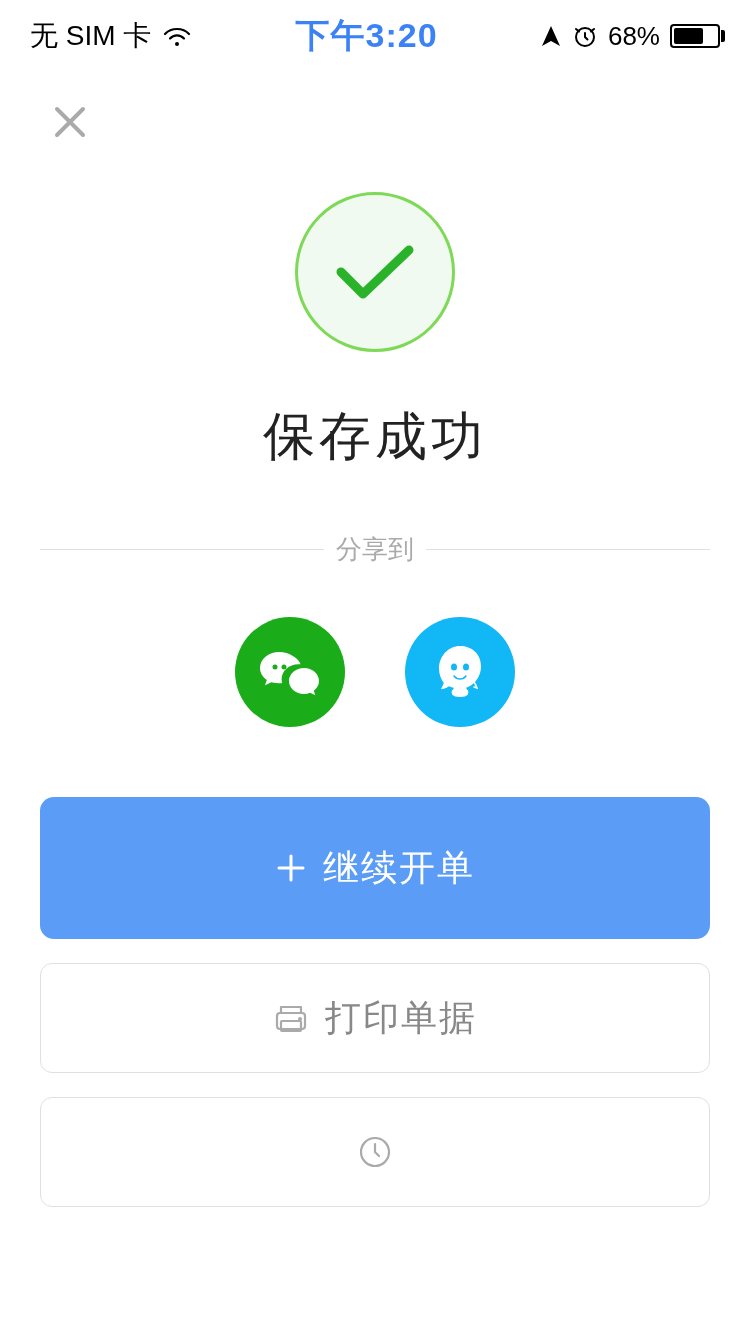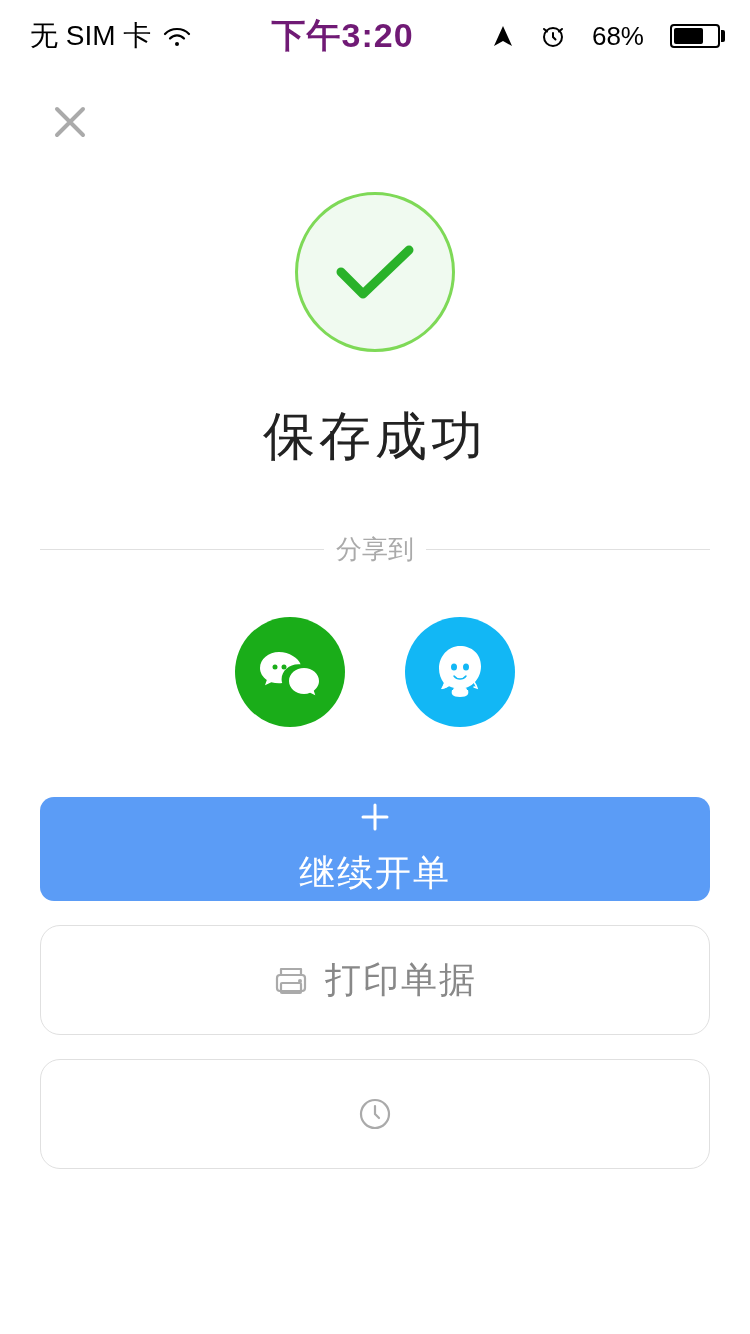--- a/index.html
+++ b/index.html
@@ -37,28 +37,28 @@
 
     .wifi-icon {
       display: inline-block;
       width: 32px;
       height: 22px;
     }
 
     .status-center {
       font-size: 34px;
       font-weight: 600;
-      color: #701a75;
+      color: #3b82f6;
       letter-spacing: 1px;
     }
 
     .status-right {
       display: flex;
       align-items: center;
-      gap: 26px;
+      gap: 10px;
       font-size: 26px;
       color: #000;
     }
 
     .battery-icon {
       width: 50px;
       height: 24px;
       border: 2.5px solid #000;
       border-radius: 4px;
       position: relative;
@@ -190,39 +190,38 @@
     
     .action-buttons {
       width: 100%;
       display: flex;
       flex-direction: column;
       gap: 24px;
     }
 
     .btn-primary {
       width: 100%;
-      height: 104px;
+      height: 142px;
       border-radius: 14px;
       background: #5b9cf6;
       border: none;
       cursor: pointer;
       display: flex;
       align-items: center;
       justify-content: center;
       gap: 16px;
       font-size: 36px;
       color: #fff;
       letter-spacing: 2px;
-      flex-direction: column;
     }
 
     .btn-secondary {
       width: 100%;
       height: 110px;
-      border-radius: 20px;
+      border-radius: 12px;
       background: #fff;
       border: 1.5px solid #e0e0e0;
       cursor: pointer;
       display: flex;
       align-items: center;
       justify-content: center;
       gap: 16px;
       font-size: 36px;
       color: #888;
       letter-spacing: 2px;

